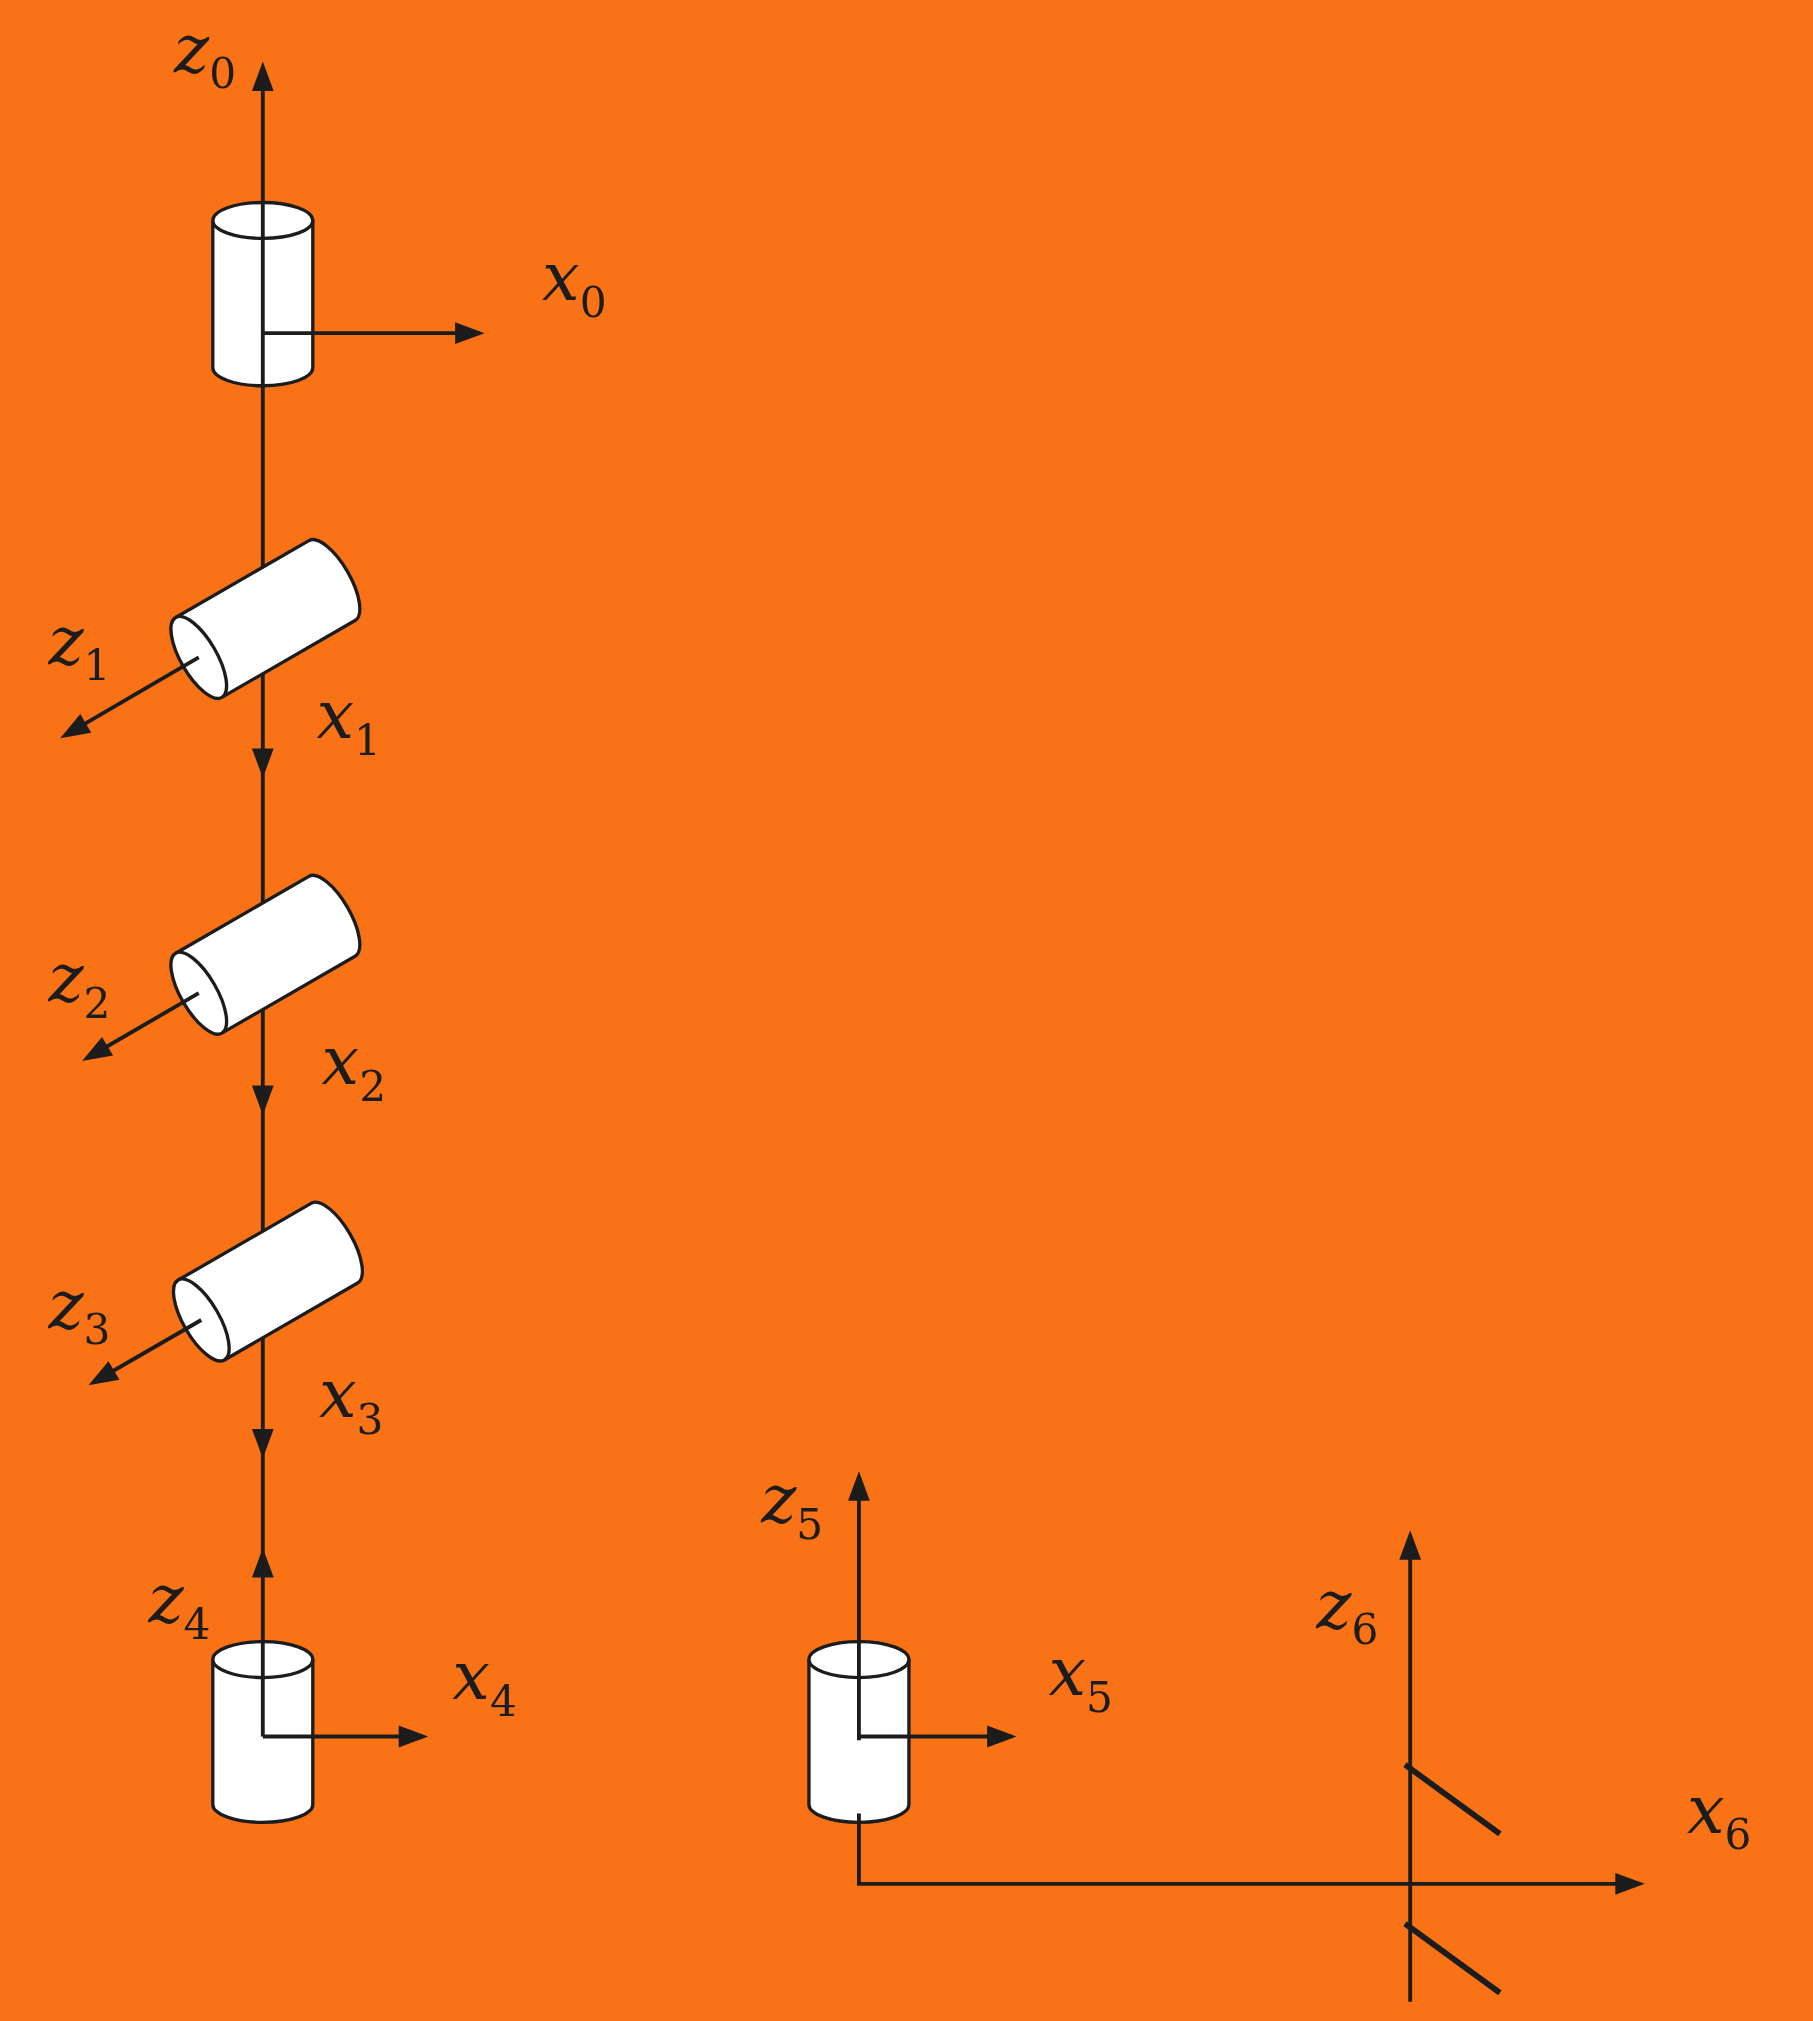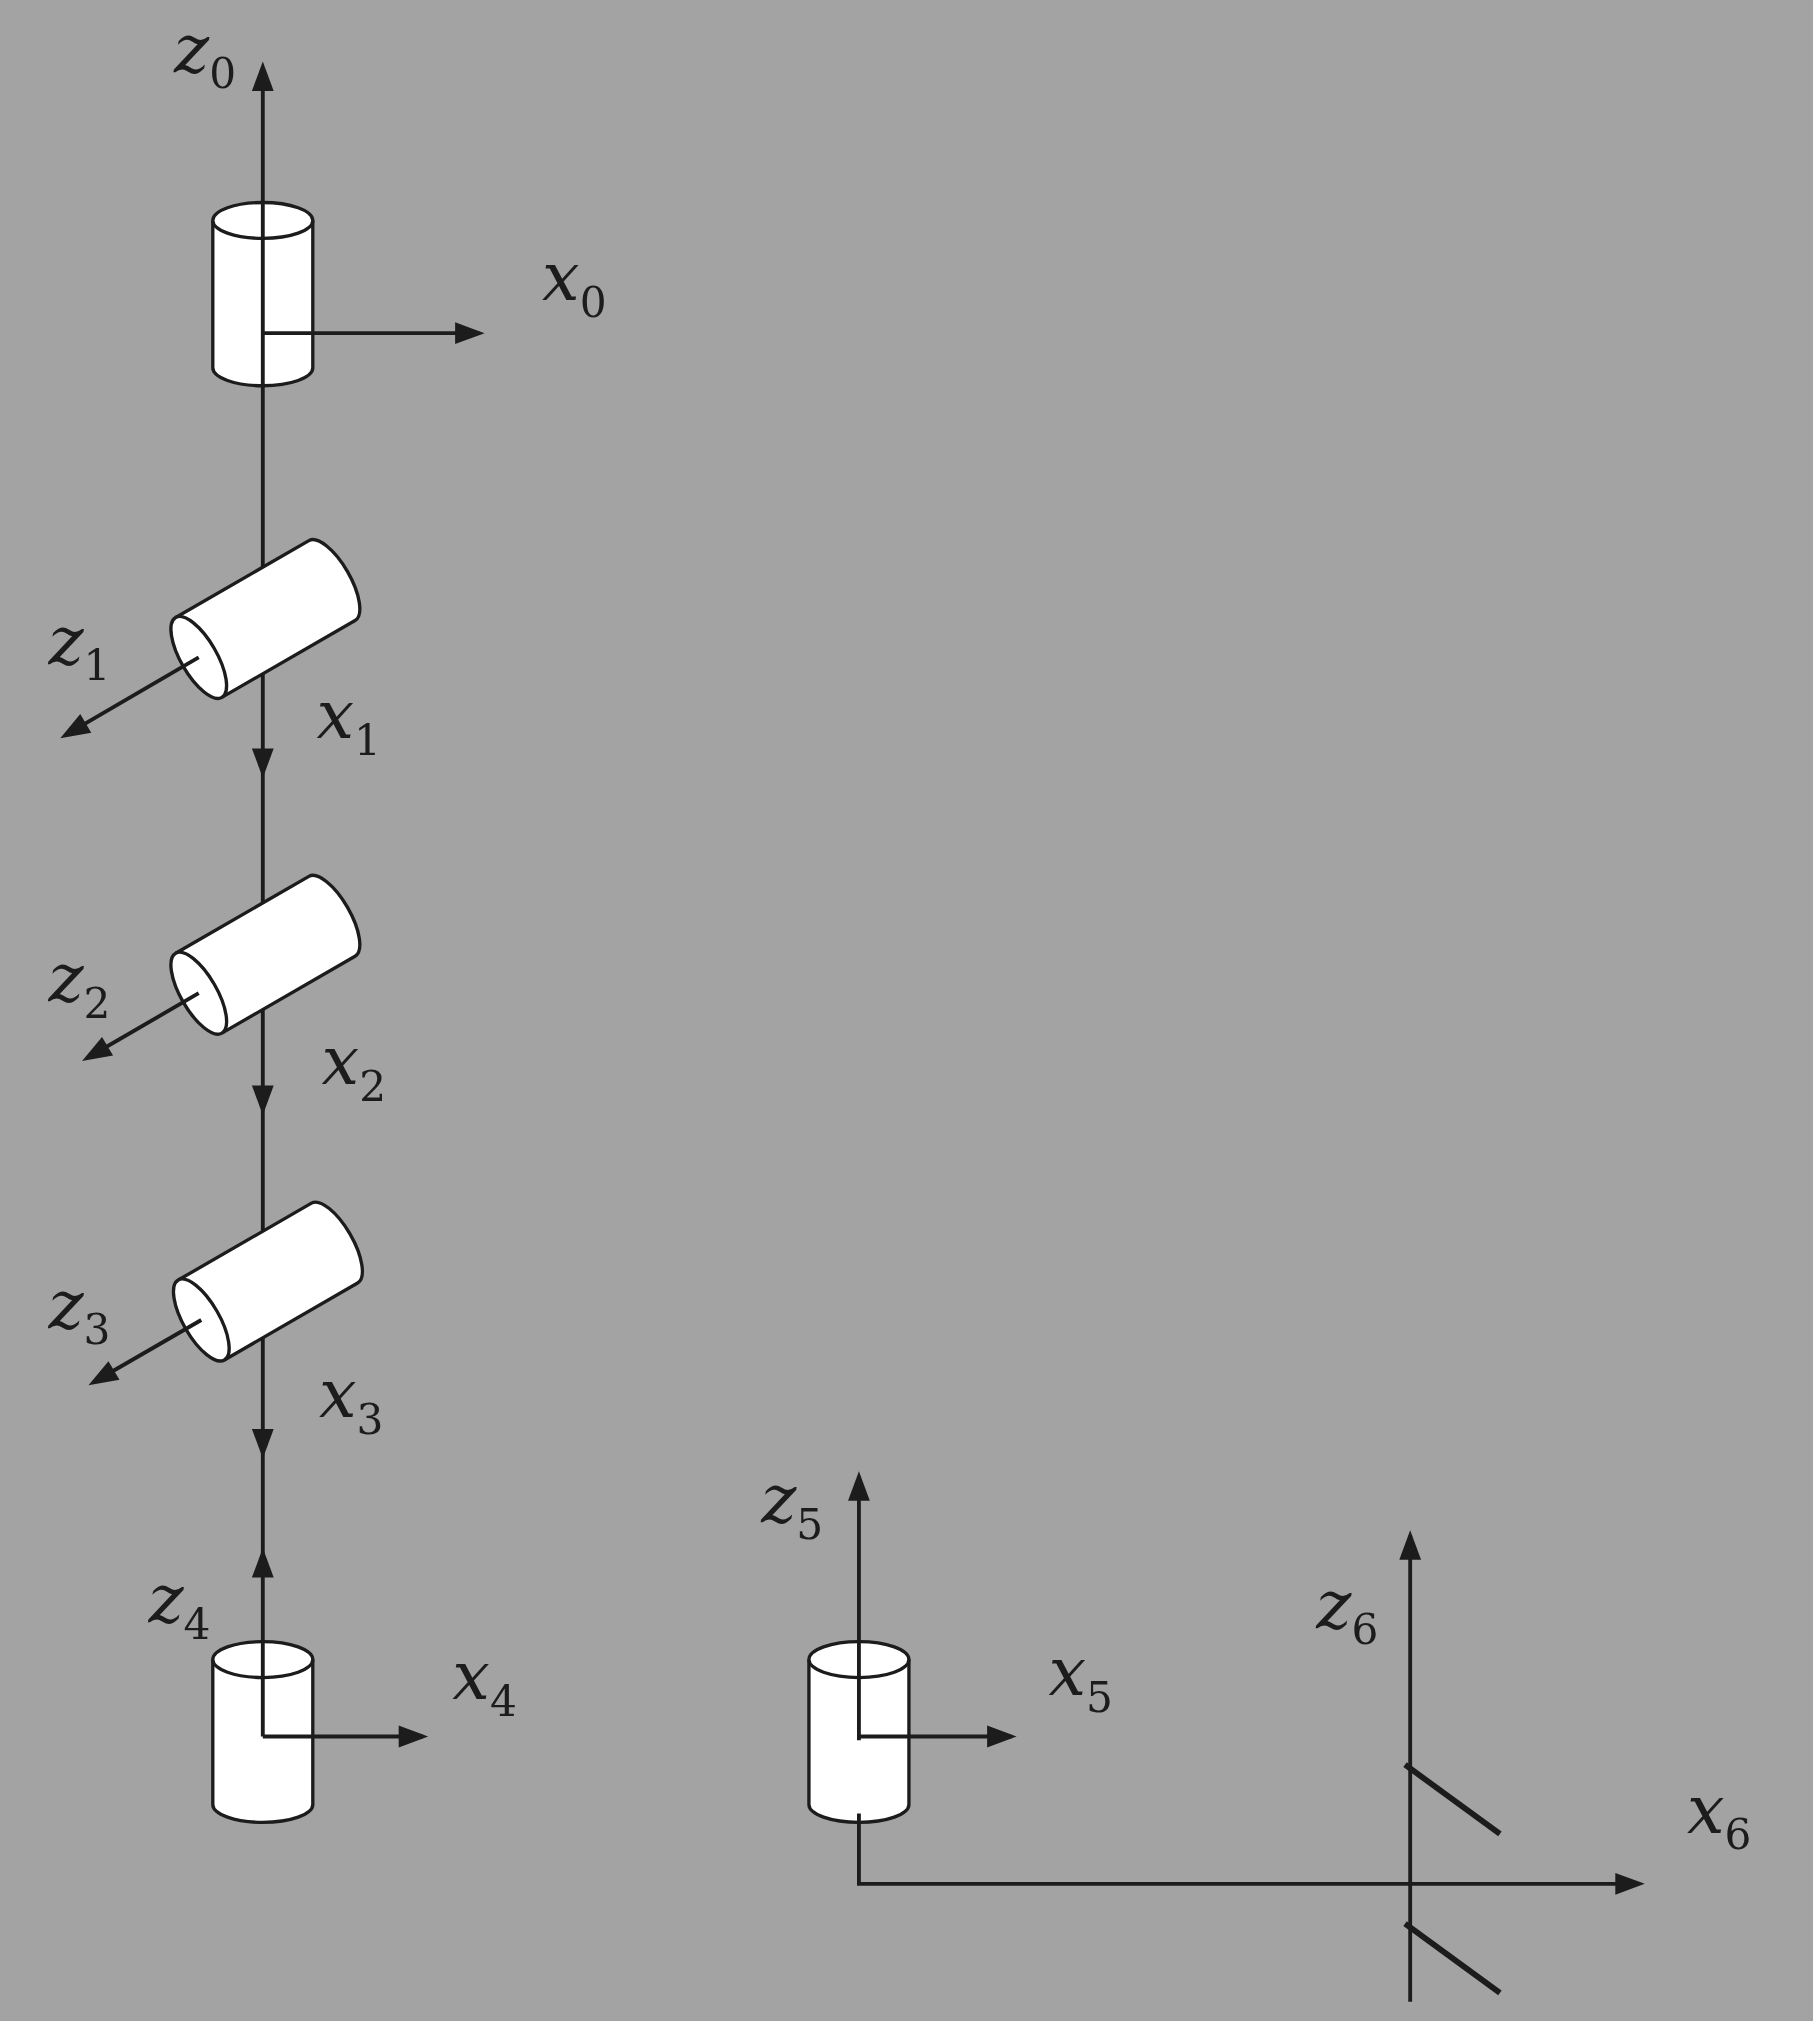--- a/index.html
+++ b/index.html
@@ -9,21 +9,21 @@
   }
   body {
     width: 1814px;
     height: 2021px;
     font-family: "DejaVu Serif", serif;
   }
   .stage {
     position: relative;
     width: 1814px;
     height: 2021px;
-    background: #a3a3a3;
+    background: #f97316;
     overflow: hidden;
   }
   svg.diagram {
     position: absolute;
     left: 0;
     top: 0;
     width: 1814px;
     height: 2021px;
   }
   .cyl {

